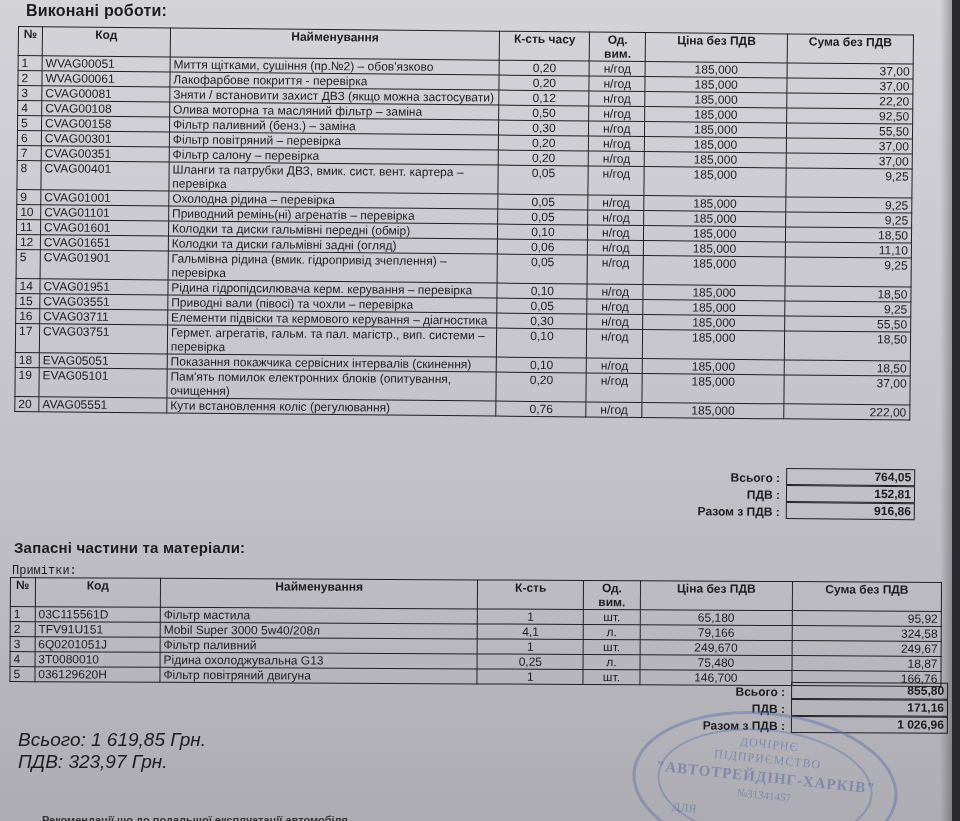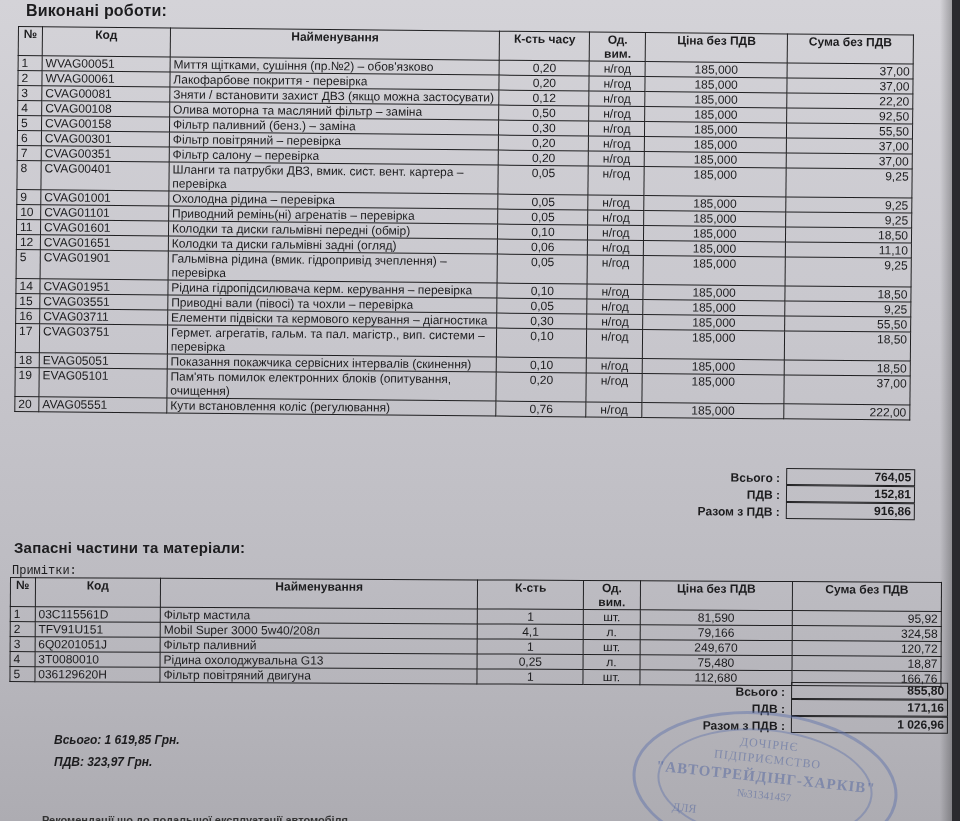--- a/index.html
+++ b/index.html
@@ -33,21 +33,21 @@
   }
   table.grid th { font-weight: bold; text-align: center; font-size: 12px; }
   .c-num { text-align: left; }
   .c-center { text-align: center; }
   .c-right { text-align: right; }
   .tall td { height: 30px; }
   .totals { position: absolute; font-size: 12px; font-weight: bold; }
   .totals .row { display: flex; align-items: center; height: 17px; }
   .totals .lbl { text-align: right; padding-right: 6px; }
   .totals .val { border: 1.5px solid #202022; text-align: right; padding-right: 3px; height: 15px; line-height: 15px; margin-top: -1.5px; }
-  .summary { position: absolute; left: 18px; top: 729px; font-size: 12px; font-weight: bold; font-style: italic; margin-left: 36px; }
+  .summary { position: absolute; left: 18px; top: 729px; font-size: 19px; font-weight: normal; font-style: italic; }
   .summary div { height: 22px; line-height: 22px; }
   .cutoff { position: absolute; left: 42px; top: 814px; font-size: 11px; font-weight: bold; color: #333; }
   .stamp {
     position: absolute; left: 632px; top: 712px; width: 260px; height: 140px;
     border: 3px solid rgba(90,110,170,0.45); border-radius: 50%;
     color: rgba(80,100,160,0.5); transform: rotate(6deg); text-align: center;
     font-family: "Liberation Serif", serif;
   }
   .stamp .inner {
     position: absolute; left: 22px; top: 14px; right: 22px; bottom: 14px;
@@ -310,57 +310,57 @@
         <th>Сума без ПДВ</th>
       </tr>
     </thead>
     <tbody id="parts-body">
         <tr>
           <td class="c-num">1</td>
           <td class="c-num">03C115561D</td>
           <td class="c-num">Фільтр мастила</td>
           <td class="c-center">1</td>
           <td class="c-center">шт.</td>
-          <td class="c-center">81,590</td>
+          <td class="c-center">65,180</td>
           <td class="c-right">95,92</td>
         </tr>
         <tr>
           <td class="c-num">2</td>
           <td class="c-num">TFV91U151</td>
           <td class="c-num">Mobil Super 3000 5w40/208л</td>
           <td class="c-center">4,1</td>
           <td class="c-center">л.</td>
           <td class="c-center">79,166</td>
           <td class="c-right">324,58</td>
         </tr>
         <tr>
           <td class="c-num">3</td>
           <td class="c-num">6Q0201051J</td>
           <td class="c-num">Фільтр паливний</td>
           <td class="c-center">1</td>
           <td class="c-center">шт.</td>
           <td class="c-center">249,670</td>
-          <td class="c-right">120,72</td>
+          <td class="c-right">249,67</td>
         </tr>
         <tr>
           <td class="c-num">4</td>
           <td class="c-num">3T0080010</td>
           <td class="c-num">Рідина охолоджувальна G13</td>
           <td class="c-center">0,25</td>
           <td class="c-center">л.</td>
           <td class="c-center">75,480</td>
           <td class="c-right">18,87</td>
         </tr>
         <tr>
           <td class="c-num">5</td>
           <td class="c-num">036129620H</td>
           <td class="c-num">Фільтр повітряний двигуна</td>
           <td class="c-center">1</td>
           <td class="c-center">шт.</td>
-          <td class="c-center">112,680</td>
+          <td class="c-center">146,700</td>
           <td class="c-right">166,76</td>
         </tr>
       </tbody>
   </table>
 
   <div class="totals" style="left:630px; top:683px; transform: rotate(0.3deg);">
     <div class="row">
         <span class="lbl" style="width:155px">Всього :</span>
         <span class="val" style="width:152px">855,80</span>
       </div>

